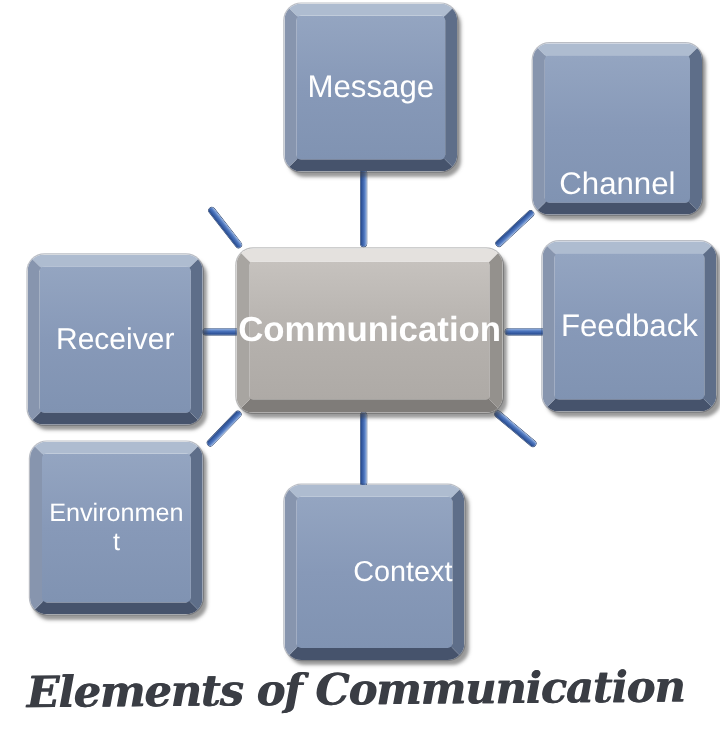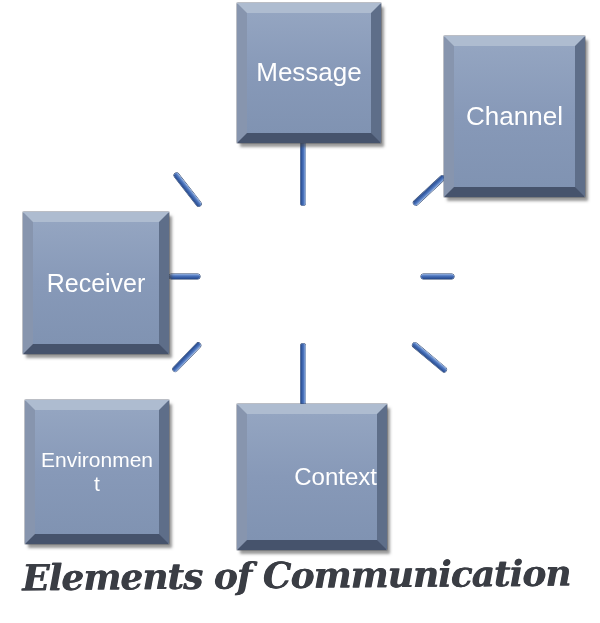--- a/index.html
+++ b/index.html
@@ -16,21 +16,21 @@
   
   .box {
     position: absolute;
     display: flex;
     align-items: center;
     justify-content: center;
     text-align: center;
     color: #ffffff;
     z-index: 2;
     border-style: solid;
-    border-radius: 1px;
+    border-radius: 14px;
   }
   .box .lbl { white-space: pre-line; line-height: 1.15; }
 
   .blue {
     border-width: 10px;
     border-top-color: #aebcd0;
     border-left-color: #8795ae;
     border-right-color: #5e6e89;
     border-bottom-color: #46536c;
     background: linear-gradient(180deg, #94a5c1 0%, #8799b8 50%, #8093b2 100%);
@@ -44,25 +44,25 @@
     border-right-color: #94918d;
     border-bottom-color: #7f7c79;
     background: linear-gradient(180deg, #c6c2be 0%, #b5b1ad 55%, #aeaaa6 100%);
     box-shadow: 3px 4px 3px rgba(70,70,70,0.55), 0 0 0 1px rgba(90,90,90,0.4);
     font-weight: bold;
   }
 
   
   .pos-source       { left: 28px;  top: 35px;  width: 146px; height: 142px; font-size: 26px; }
   .pos-message      { left: 237px; top: 3px;   width: 144px; height: 140px; font-size: 26px; }
-  .pos-channel      { left: 444px; top: 36px;  width: 141px; height: 161px; font-size: 26px; }
+  .pos-channel      { left: 444px; top: 36px;  width: 141px; height: 143px; font-size: 26px; align-items: flex-end; }
   .pos-receiver     { left: 23px;  top: 212px; width: 146px; height: 142px; font-size: 25px; }
   .pos-center       { left: 197px; top: 207px; width: 222px; height: 137px; font-size: 29px; }
   .pos-feedback     { left: 452px; top: 201px; width: 145px; height: 142px; font-size: 26px; }
-  .pos-environment  { left: 25px;  top: 368px; width: 144px; height: 144px; font-size: 21px; margin-top: 32px; }
+  .pos-environment  { left: 25px;  top: 368px; width: 144px; height: 144px; font-size: 21px; }
   .pos-context      { left: 237px; top: 404px; width: 150px; height: 146px; font-size: 24px; justify-content: flex-end; }
   .pos-interference { left: 449px; top: 371px; width: 146px; height: 144px; font-size: 20px; }
 
   
   .conn {
     position: absolute;
     height: 5px;
     border-radius: 3px;
     background: linear-gradient(180deg, #93b1e0 0%, #4b74bd 40%, #24478a 100%);
     box-shadow: 0 0 0 0.5px #1f3864;
@@ -114,21 +114,27 @@
   </div>
 
   <div class="box blue pos-channel">
     <span class="lbl">Channel</span>
   </div>
 
   <div class="box blue pos-receiver">
     <span class="lbl">Receiver</span>
   </div>
 
+  <div class="box gray pos-center">
+    <span class="lbl">Communication</span>
+  </div>
 
+  <div class="box blue pos-feedback">
+    <span class="lbl">Feedback</span>
+  </div>
 
   <div class="box blue pos-environment">
     <span class="lbl">Environmen
 t</span>
   </div>
 
   <div class="box blue pos-context">
     <span class="lbl">Context</span>
   </div>
 

